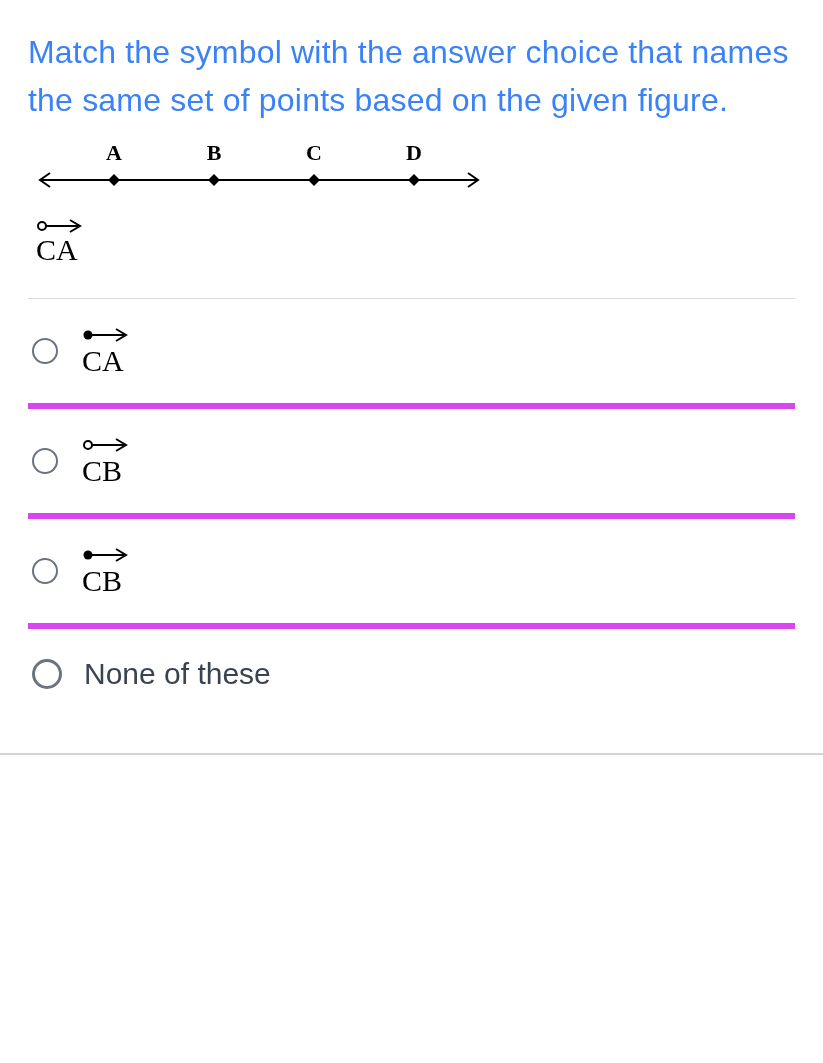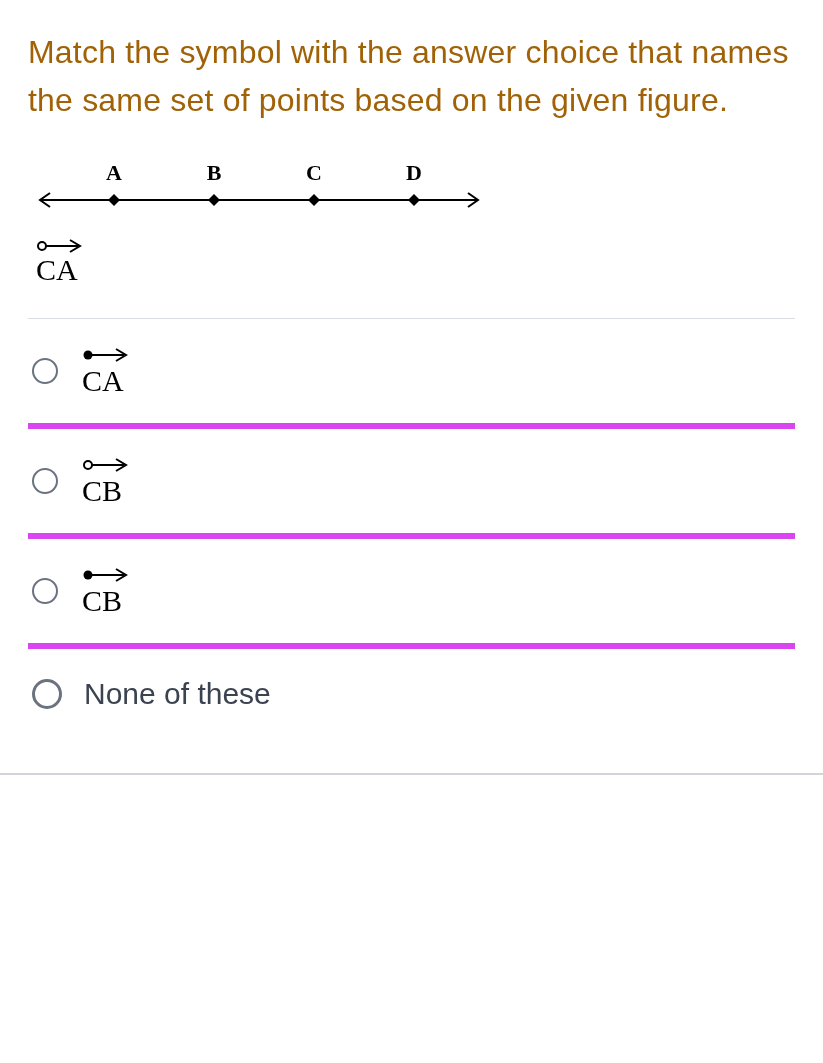--- a/index.html
+++ b/index.html
@@ -11,22 +11,22 @@
     background: #fff;
     width: 823px;
   }
   .wrap {
     padding: 28px 28px 0 28px;
   }
   .question {
     font-size: 32px;
     line-height: 1.5;
     font-weight: 300;
-    color: #a16207;
-    margin-bottom: 36px;
+    color: #3b82f6;
+    margin-bottom: 16px;
     letter-spacing: 0.2px;
   }
   .figure {
     margin: 0 0 8px 6px;
   }
   .prompt-symbol {
     margin: 10px 0 30px 6px;
   }
   .options {
     margin-top: 10px;

